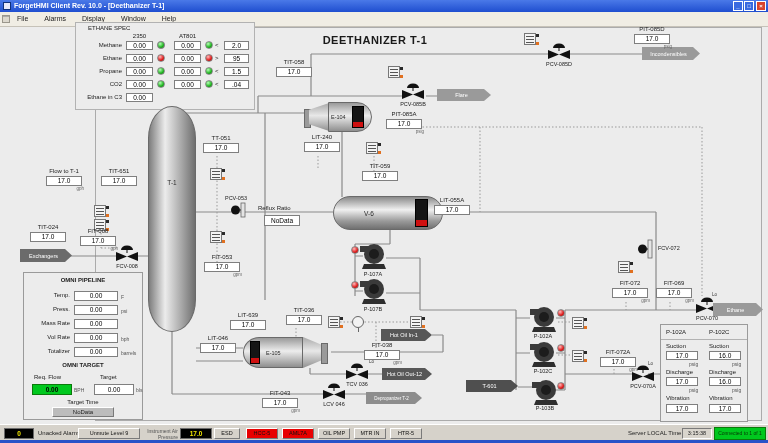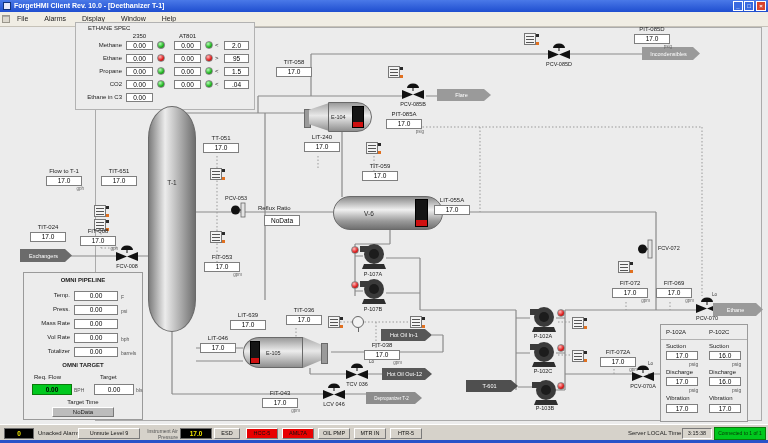--- a/index.html
+++ b/index.html
@@ -116,20 +116,21 @@
     <span class="mitem">Window</span>
     <span class="mitem">Help</span>
   </div>
 
   <div class="frame"></div>
   <svg class="pipes" width="768" height="443" viewBox="0 0 768 443">
     <path fill="none" stroke="#8a8a8a" stroke-width="1.2" d="M180 113H318M258 96V113M258 96H404M426 96H440M311 54V96M311 54H551M567 54H642M342 130V197M196 212H333M390 230V244M355 244H390M355 244V296M355 256H363M355 291H363M386 258H420M386 293H420M420 258V310M420 310H516M516 310V390M516 318H530M516 353H530M518 387H532M556 318H565M556 353H565M556 390H565M565 310V390M565 310H698M712 310H716M443 212H656M656 212V310M172 332V394M172 394H325M343 394H368M196 348H243M196 361H243M331 352H443M443 335V352M432 335H443M310 368V374M310 374H348M366 374H384M70 256H118M136 256H148M565 374H634M648 374H660M265 113V300"></path>
     <path fill="none" stroke="#9a9a9a" stroke-width="1" stroke-dasharray="1.5,2" d="M217 156V262M101 212V248M101 248H118M412 127H702M702 127V296M650 47V54M374 156V172M340 322H410M376 322V352M626 302V310M670 302V310M614 369V374M296 328V345M480 127V212M558 322H572M558 355H572M318 156V168"></path>
   </svg>
 
+  <div class="ptitle">DEETHANIZER T-1</div>
 
   <div class="panel" style="left:75px;top:22px;width:178px;height:86px;">
     <div class="abs lbl6" style="left:12px;top:2px;">ETHANE SPEC</div>
     <div class="abs lbl6" style="left:50px;top:10px;width:27px;text-align:center;">2350</div>
     <div class="abs lbl6" style="left:98px;top:10px;width:27px;text-align:center;">AT801</div>
 
     <div class="abs lbl6" style="left:0;top:19px;width:46px;text-align:right;">Methane</div>
     <div class="abs vbox" style="left:50px;top:18px;width:27px;height:9px;">0.00</div>
     <span class="led" style="left:81px;top:18px;"></span>
     <div class="abs vbox" style="left:98px;top:18px;width:27px;height:9px;">0.00</div>

